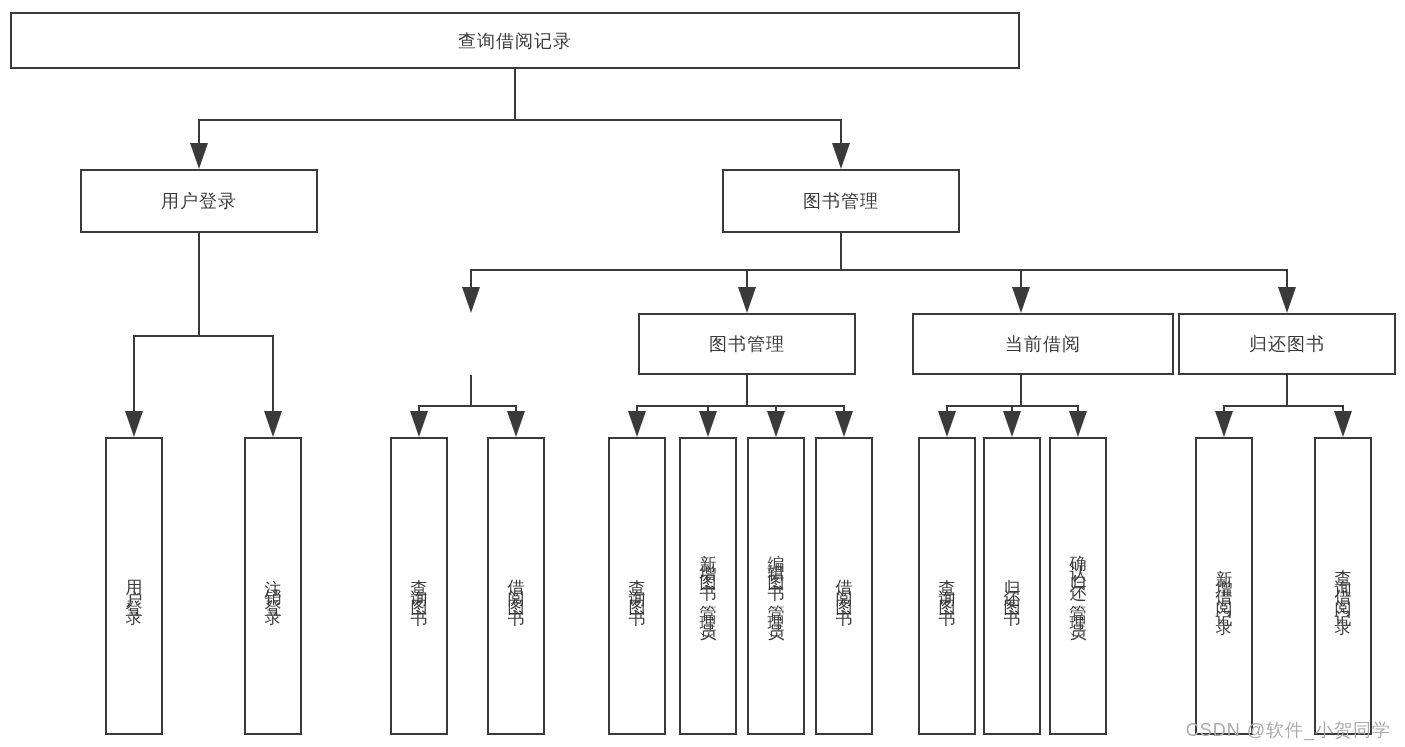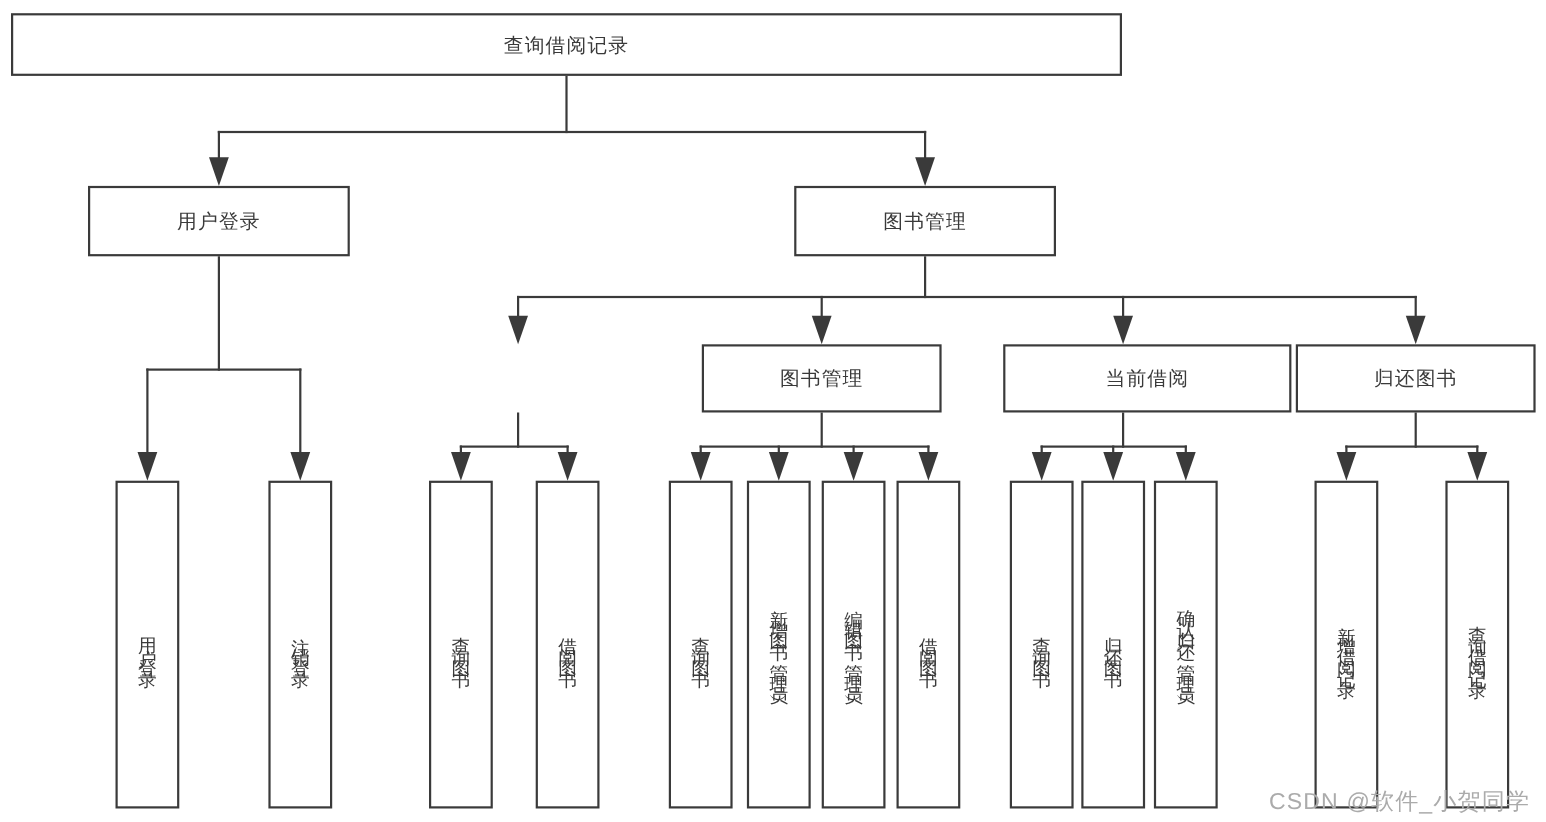--- a/index.html
+++ b/index.html
@@ -22,21 +22,21 @@
   }
   .vline { position:absolute; width:2px; background:#3a3a3a; }
   .hline { position:absolute; height:2px; background:#3a3a3a; }
   .arrow {
     position:absolute; width:0; height:0;
     border-left:9px solid transparent; border-right:9px solid transparent;
     border-top:26px solid #3a3a3a;
   }
   .watermark {
     position:absolute; right:14px; bottom:5px;
-    font-size:21px; color:#ababab; letter-spacing:1px;
+    font-size:18px; color:#ababab; letter-spacing:1px;
   }
 </style>
 </head>
 <body>
 
 <div class="canvas">
 
   <div class="box" style="left:10px; top:12px; width:1010px; height:57px;">查询借阅记录</div>
 
   <div class="vline" style="left:514px; top:69px; height:52px;"></div>

